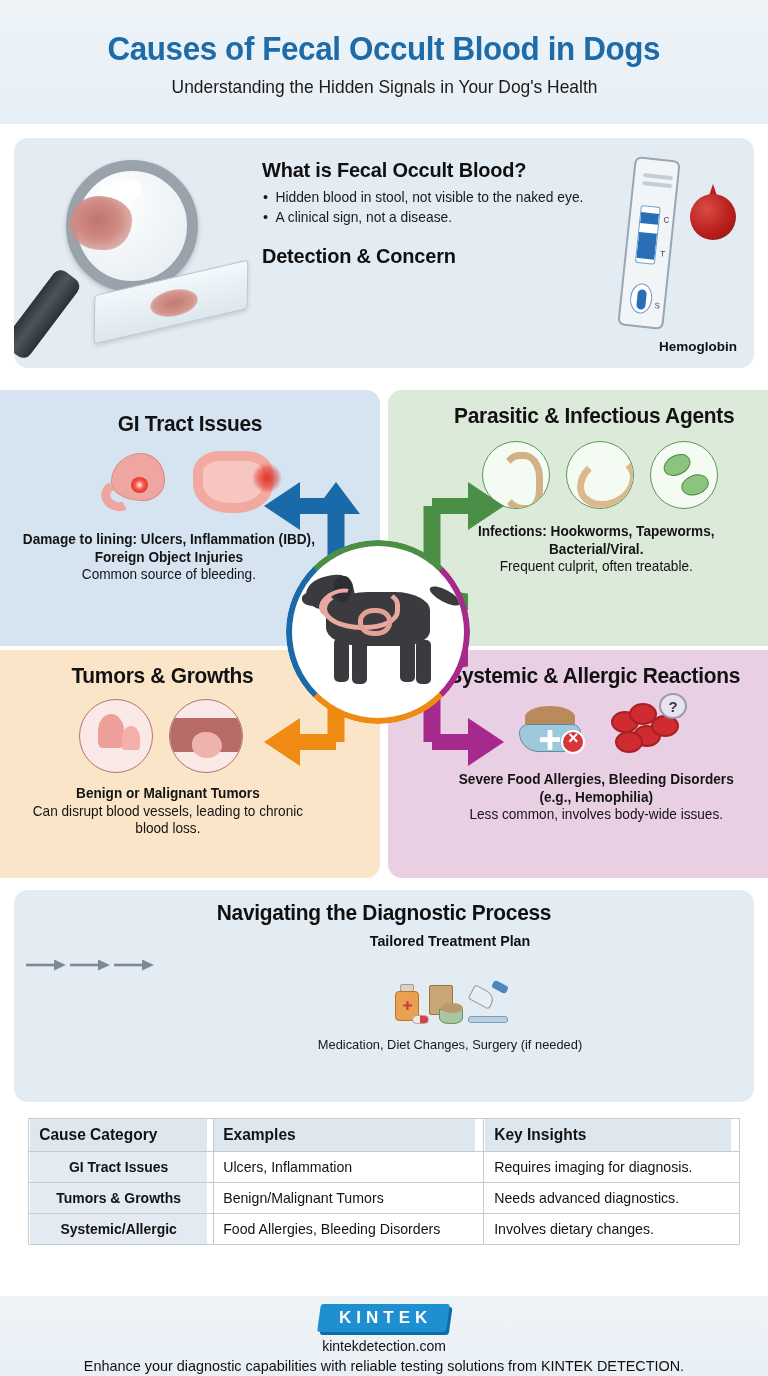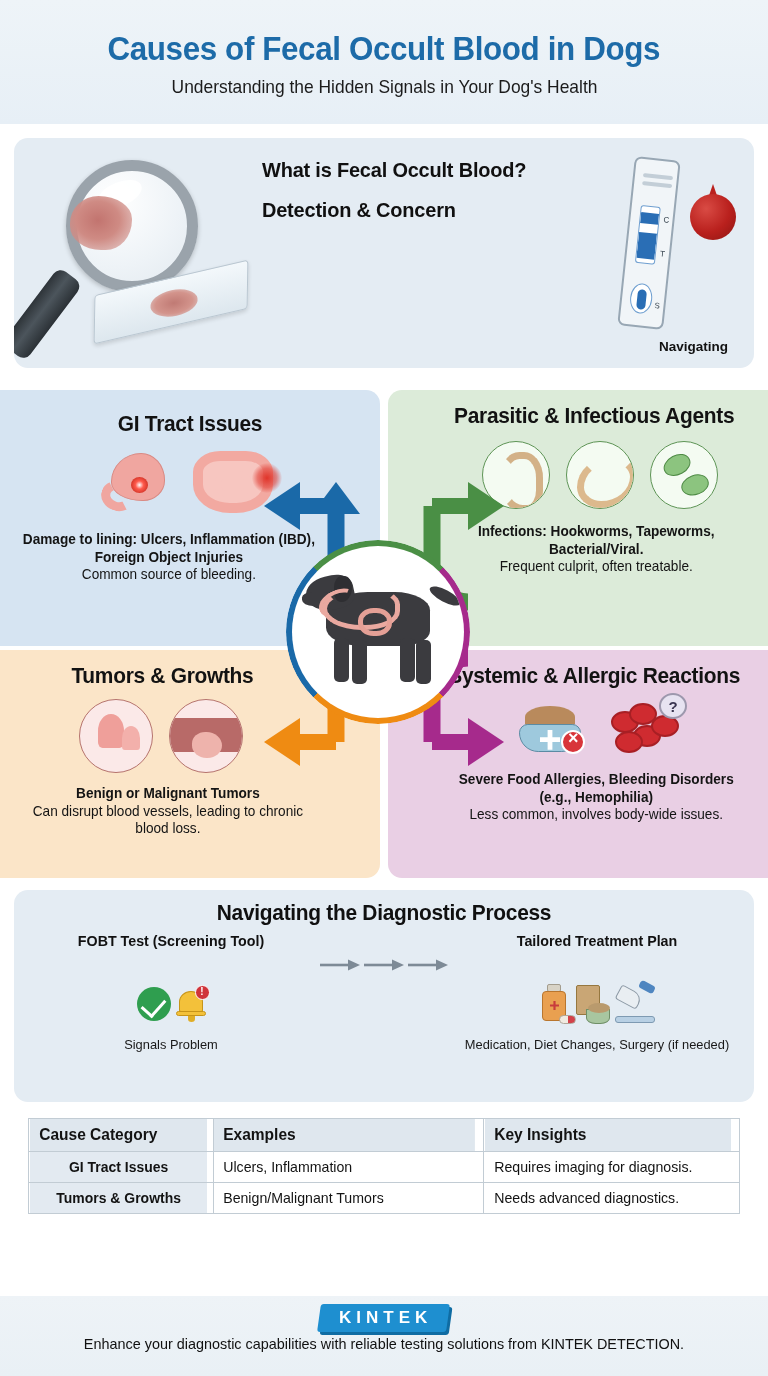--- a/index.html
+++ b/index.html
@@ -326,41 +326,45 @@
 <div class="intro">
 
   <div class="mag-glass"></div>
   <div class="mag-stain"></div>
   <div class="mag-handle"></div>
   <div class="slide"></div>
   <div class="slide-stain"></div>
 
   <div class="intro-text">
     <div class="h2">What is Fecal Occult Blood?</div>
+    <ul class="bullets">
+      <li>Hidden blood in stool, not visible to the naked eye.</li>
+      <li>A clinical sign, not a disease.</li>
+    </ul>
     <div class="h2" style="margin-top:16px">Detection &amp; Concern</div>
   </div>
 
   <div class="cassette">
     <div class="cas-bar" style="top:14px"></div>
     <div class="cas-bar" style="top:22px"></div>
     <div class="cas-window">
       <div class="cas-line" style="top:6px;height:11px"></div>
       <div class="cas-line" style="top:26px;height:26px"></div>
     </div>
     <div class="cas-letter" style="left:33px; top:54px">C</div>
     <div class="cas-letter" style="left:33px; top:88px">T</div>
     <div class="cas-s"></div>
     <div class="cas-letter" style="left:33px; top:140px">S</div>
   </div>
 
   <div class="drop">
       <b></b>
       <i></i>
     </div>
-  <div class="hemo-label">Navigating</div>
+  <div class="hemo-label">Hemoglobin</div>
 </div>
 
 <div class="quad q-tl">
   <div class="q-title" style="margin-top:22px">GI Tract Issues</div>
   <div class="q-icons" style="margin-top:12px">
     <div class="stomach">
       <div class="sac"></div>
         <div class="duo"></div>
         <div class="ulcer"></div>
     </div>
@@ -463,33 +467,20 @@
     <div class="neckline"></div>
     <div class="gut"></div>
     <div class="gut2"></div>
   </div>
 </div>
 
 <div class="diag">
   <div class="diag-title">Navigating the Diagnostic Process</div>
   <div class="steps">
 
-    <div class="step">
-      <div class="step-h">FOBT Test (Screening Tool)</div>
-      <div class="step-icons">
-        <div class="check"></div>
-        <div class="bell">
-          <div class="b"></div>
-            <div class="bb"></div>
-            <div class="cl"></div>
-          <div class="badge">!</div>
-        </div>
-      </div>
-      <div class="step-d">Signals Problem</div>
-    </div>
 
     <div class="arrow-sep">
       <svg width="40" height="14" viewBox="0 0 40 14">
           <path d="M0,7 L30,7" stroke="#7d8a96" stroke-width="2.6"></path>
           <path d="M40,7 L28,1.5 L28,12.5 Z" fill="#7d8a96"></path>
         </svg>
     </div>
 
 
     <div class="arrow-sep">
@@ -545,20 +536,26 @@
       <tr>
         <td>GI Tract Issues</td>
         <td>Ulcers, Inflammation</td>
         <td>Requires imaging for diagnosis.</td>
       </tr>
       <tr>
         <td>Tumors &amp; Growths</td>
         <td>Benign/Malignant Tumors</td>
         <td>Needs advanced diagnostics.</td>
       </tr>
+      <tr>
+        <td>Systemic/Allergic</td>
+        <td>Food Allergies, Bleeding Disorders</td>
+        <td>Involves dietary changes.</td>
+      </tr>
     </tbody>
   </table>
 </div>
 
 <div class="footer">
   <div class="logo"><span>KINTEK</span></div>
+  <div class="site">kintekdetection.com</div>
   <div class="tagline">Enhance your diagnostic capabilities with reliable testing solutions from KINTEK DETECTION.</div>
 </div>
 
 </body></html>

